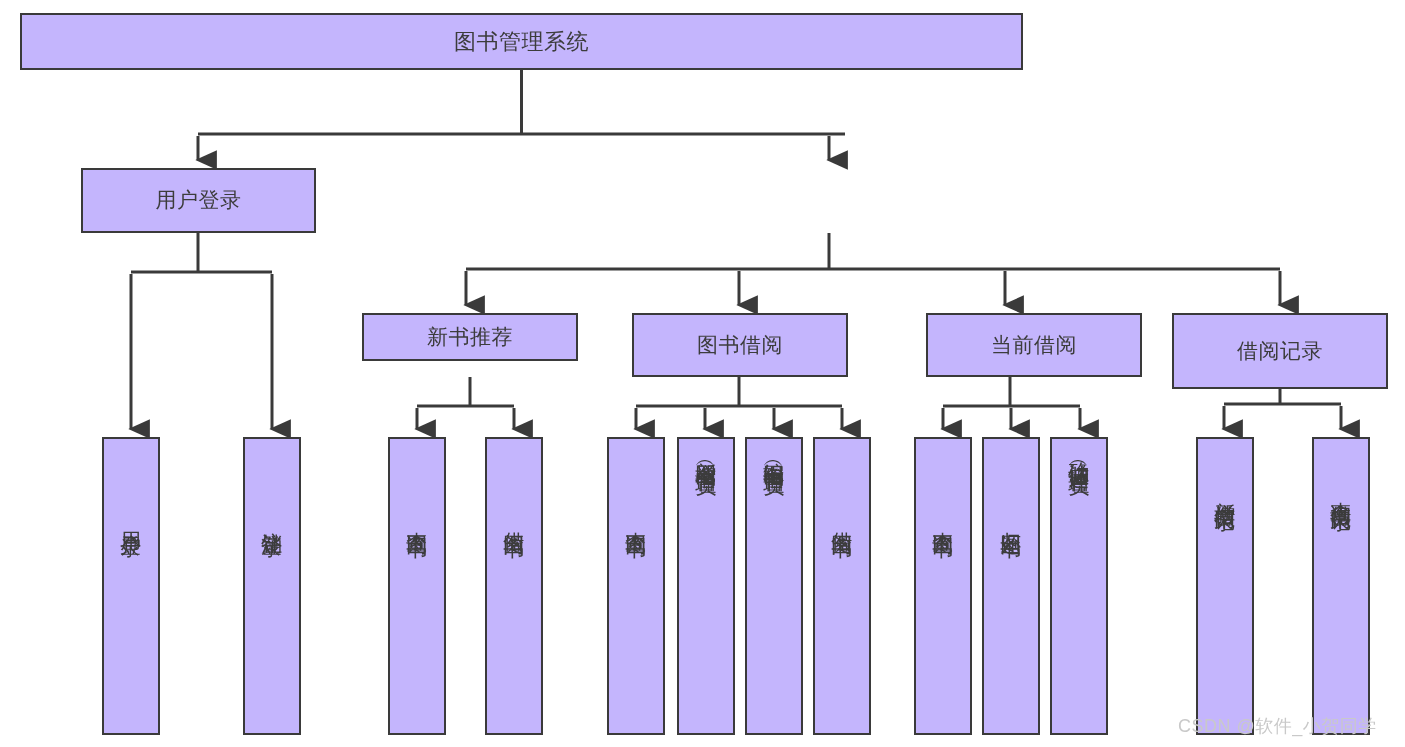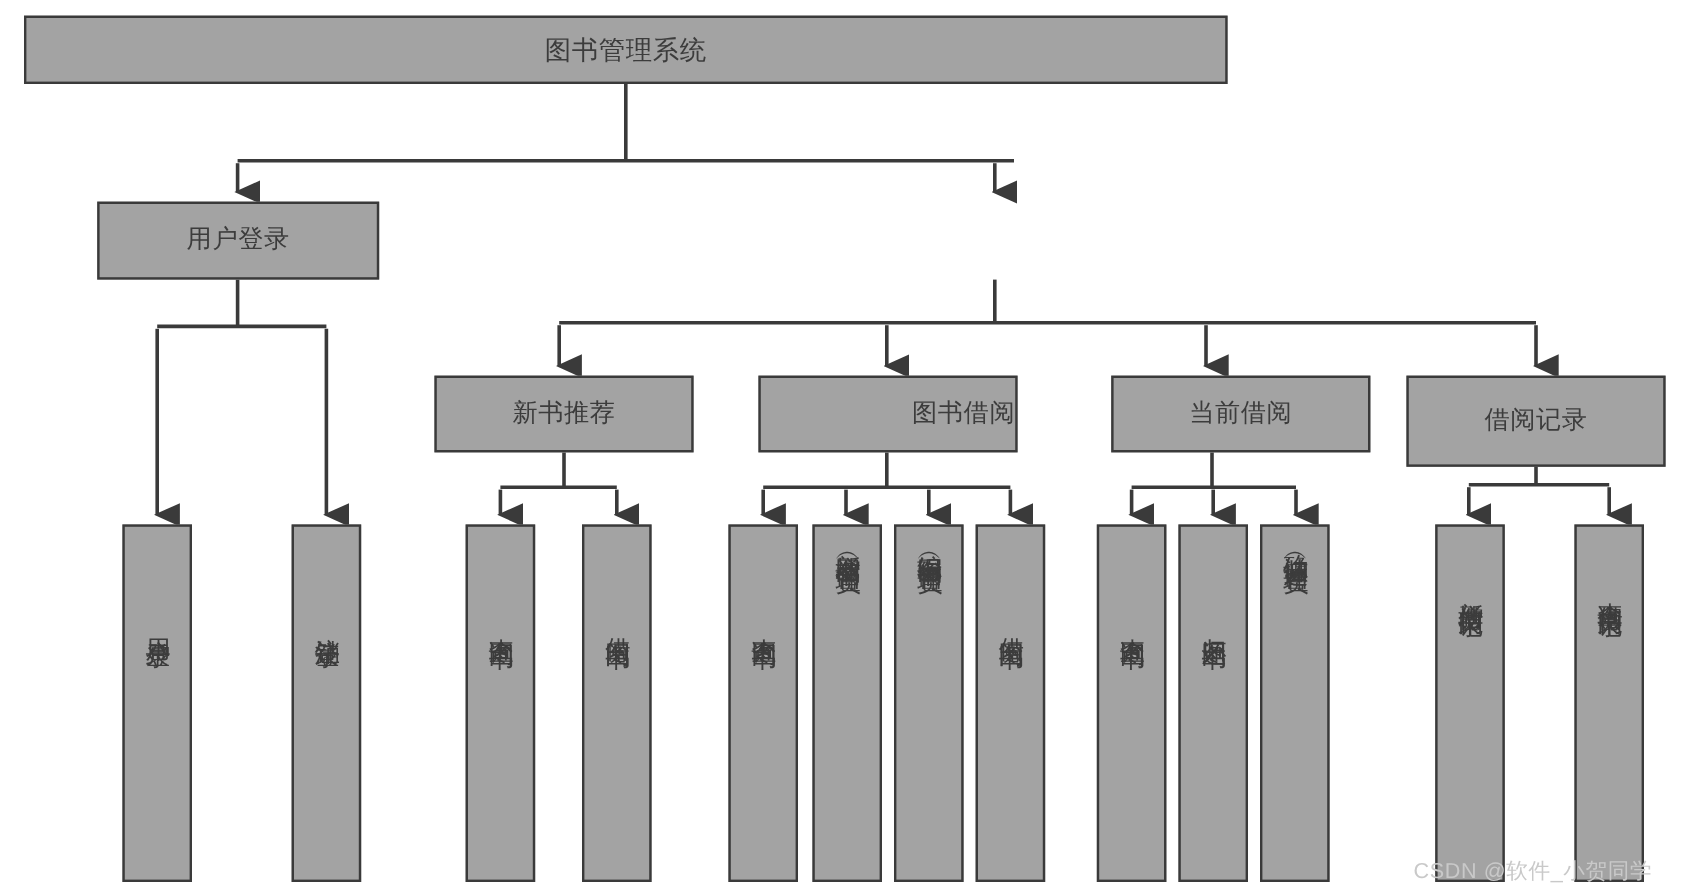--- a/index.html
+++ b/index.html
@@ -21,21 +21,21 @@
     position: absolute;
     left: 0;
     top: 0;
     width: 1405px;
     height: 747px;
     pointer-events: none;
   }
   .node {
     position: absolute;
     box-sizing: border-box;
-    background: #a3a3a3;
+    background: #c4b5fd;
     border: 2.5px solid #3a3a3a;
     display: flex;
     align-items: center;
     justify-content: center;
     z-index: 2;
   }
   .node-label {
     color: #3c3c3c;
     font-size: 21px;
     line-height: 1.05;
@@ -128,24 +128,24 @@
   </svg>
 
   <div class="node root" style="left:20px; top:13px; width:1003px; height:57px;">
     <span class="node-label">图书管理系统</span>
   </div>
 
   <div class="node lvl2" style="left:81px; top:168px; width:235px; height:65px;">
     <span class="node-label">用户登录</span>
   </div>
 
-  <div class="node lvl3" style="left:362px; top:313px; width:216px; height:64px;">
+  <div class="node lvl3" style="left:362px; top:313px; width:216px; height:48px;">
     <span class="node-label">新书推荐</span>
   </div>
-  <div class="node lvl3" style="left:632px; top:313px; width:216px; height:64px;justify-content:flex-end;">
+  <div class="node lvl3" style="left:632px; top:313px; width:216px; height:64px;">
     <span class="node-label">图书借阅</span>
   </div>
   <div class="node lvl3" style="left:926px; top:313px; width:216px; height:64px;">
     <span class="node-label">当前借阅</span>
   </div>
   <div class="node lvl3" style="left:1172px; top:313px; width:216px; height:76px;">
     <span class="node-label">借阅记录</span>
   </div>
 
   <div class="node leaf mid" style="left:102px; top:437px; width:58px; height:298px; padding-top:76px;">

